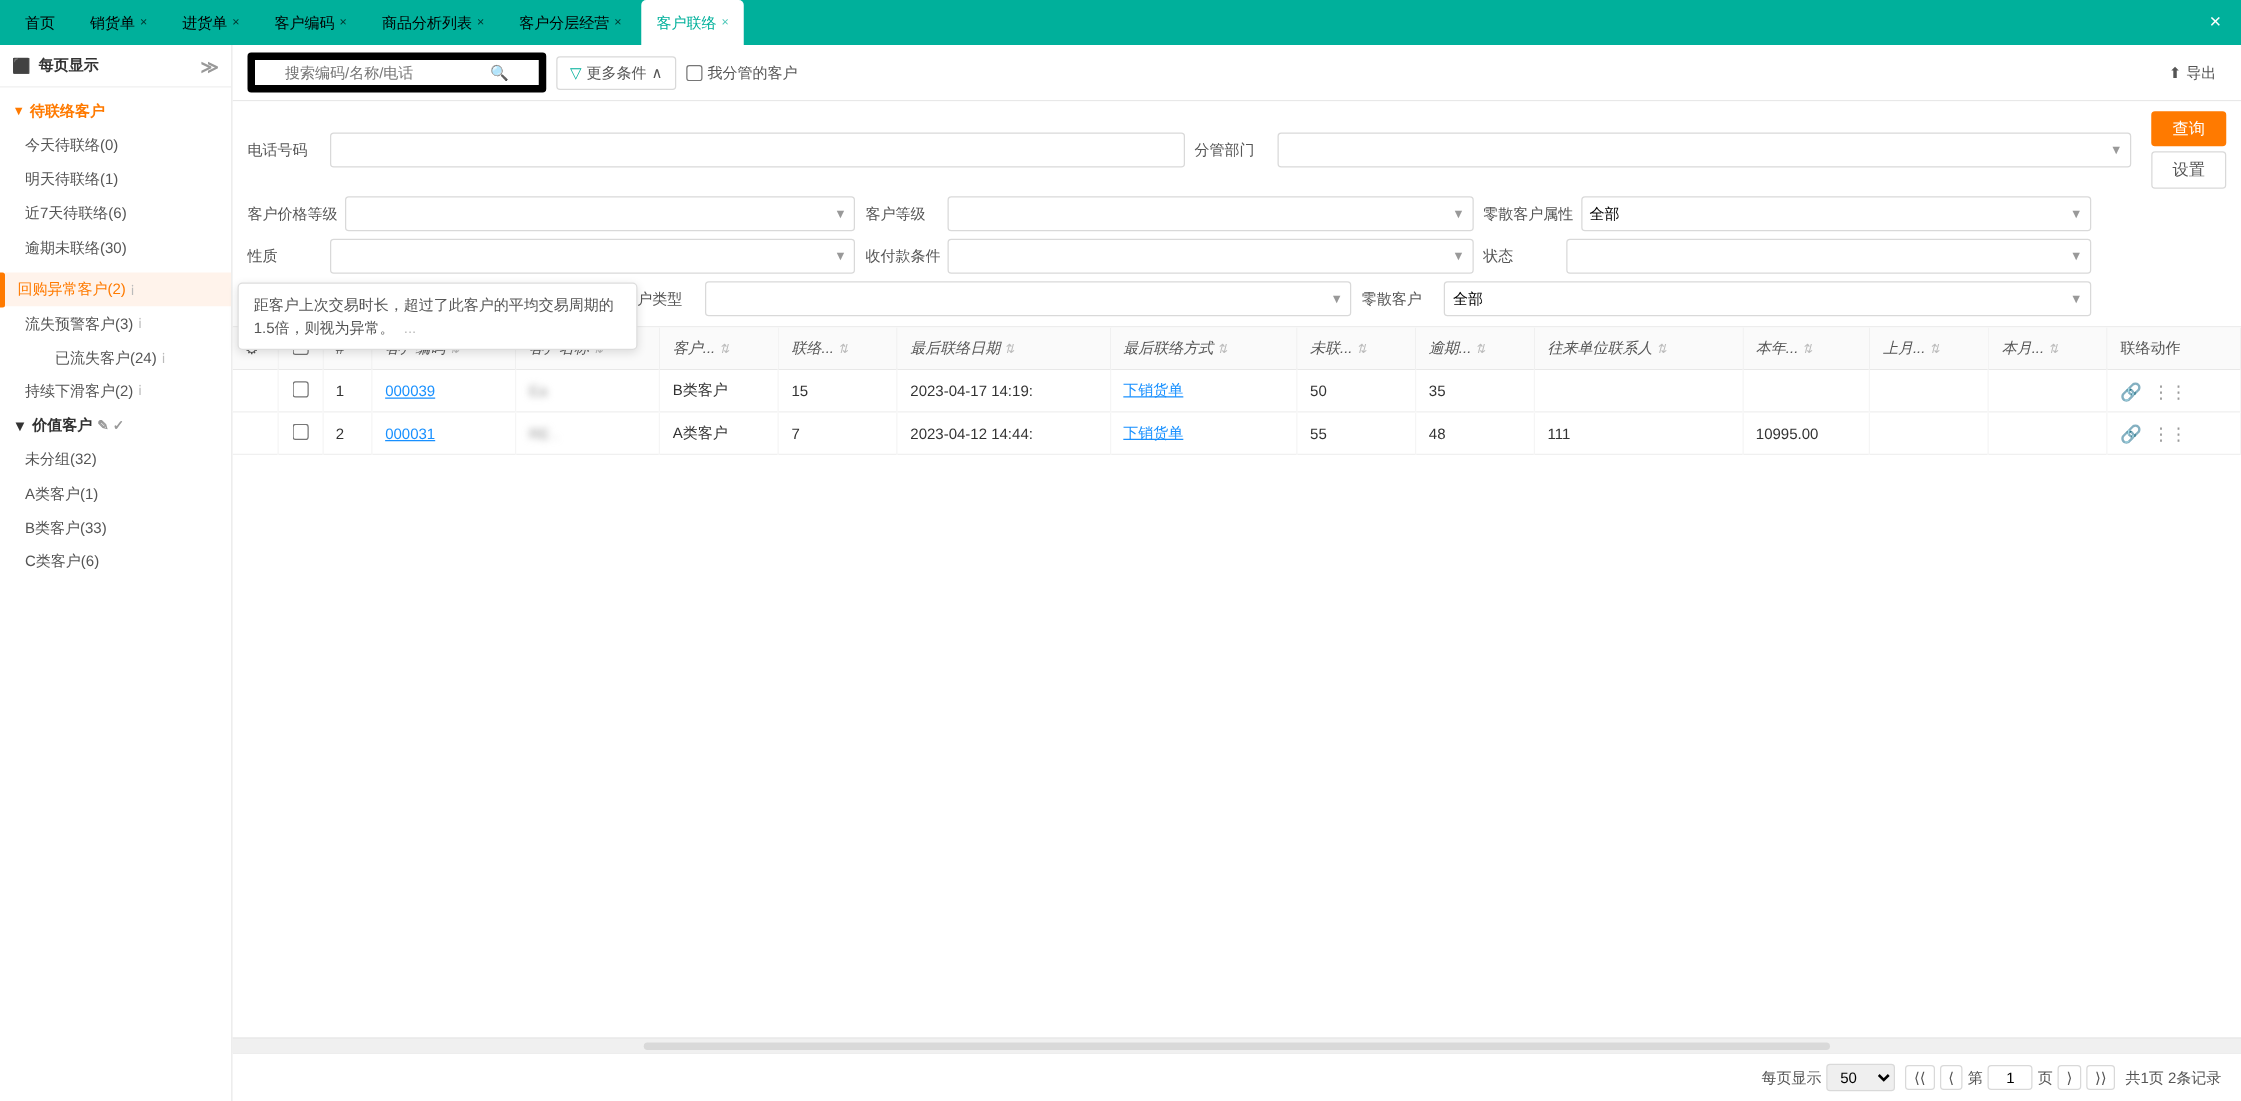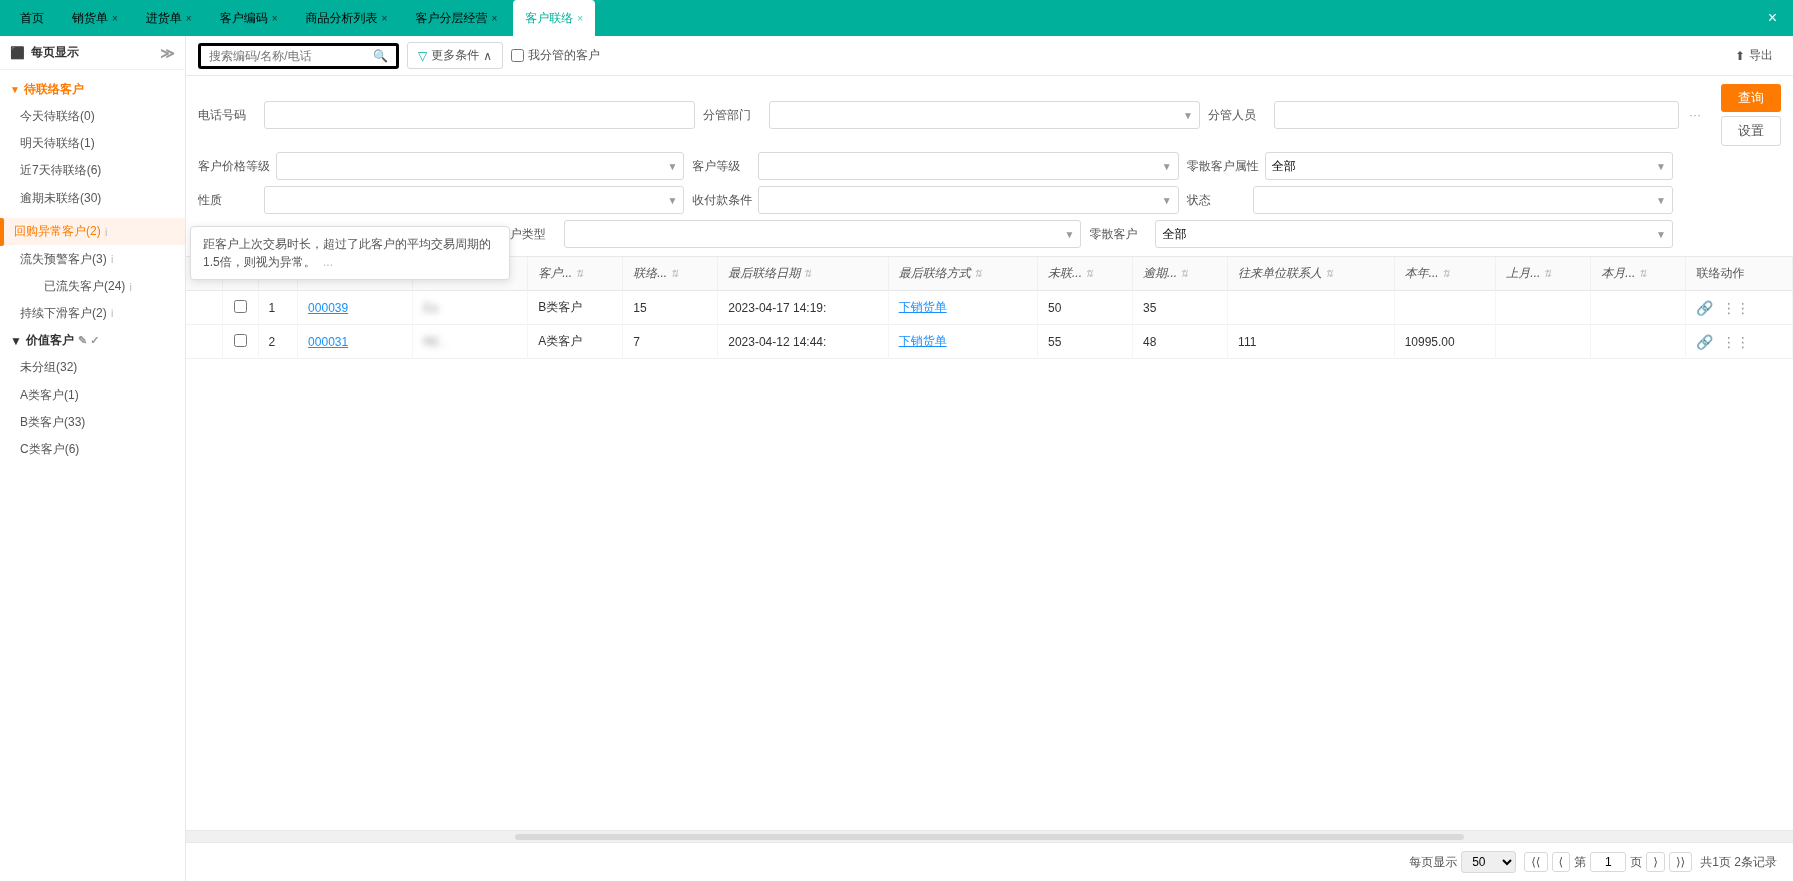--- a/index.html
+++ b/index.html
@@ -67,22 +67,22 @@
 
     
     .content { flex: 1; display: flex; flex-direction: column; overflow: hidden; }
 
     
     .filter-bar {
       background: #fff; padding: 6px 12px; border-bottom: 1px solid #e8e8e8;
       display: flex; align-items: center; gap: 8px;
     }
     .filter-search {
-      display: flex; align-items: center; border: 3px solid #000000; border-radius: 3px;
-      padding: 3px 8px; gap: 4px; min-width: 200px;
+      display: flex; align-items: center; border: 6px solid #000000; border-radius: 3px;
+      padding: 3px 24px; gap: 4px; min-width: 200px;
     }
     .filter-search input { border: none; outline: none; font-size: 12px; width: 160px; color: #999; }
     .filter-btn {
       display: flex; align-items: center; gap: 4px; padding: 4px 10px;
       border: 1px solid #d9d9d9; border-radius: 3px; cursor: pointer; color: #555;
       background: #fff;
     }
     .filter-checkbox { display: flex; align-items: center; gap: 4px; color: #555; cursor: pointer; }
     .filter-checkbox input { cursor: pointer; }
     .filter-spacer { flex: 1; }
@@ -295,25 +295,20 @@
         <div class="filter-field">
           <span class="filter-label">电话号码</span>
           <input class="filter-input" type="text" value="" style="">
         </div>
         <div class="filter-field">
           <span class="filter-label">分管部门</span>
           <div class="filter-select-wrap">
             <span></span>
             <span class="arrow">▼</span>
           </div>
-        </div>
-        <div class="filter-field">
-          <span class="filter-label">分管人员</span>
-          <input class="filter-input" type="text" value="" style="">
-          <span class="filter-dots">···</span>
         </div>
         <div style="display:flex; flex-direction:column; gap:4px; margin-left:8px;">
           <button class="action-btn-query">查询</button>
           <button class="action-btn-set">设置</button>
         </div>
       </div>
 
       <div class="adv-filter-row">
         <div class="filter-field">
           <span class="filter-label">客户价格等级</span>

